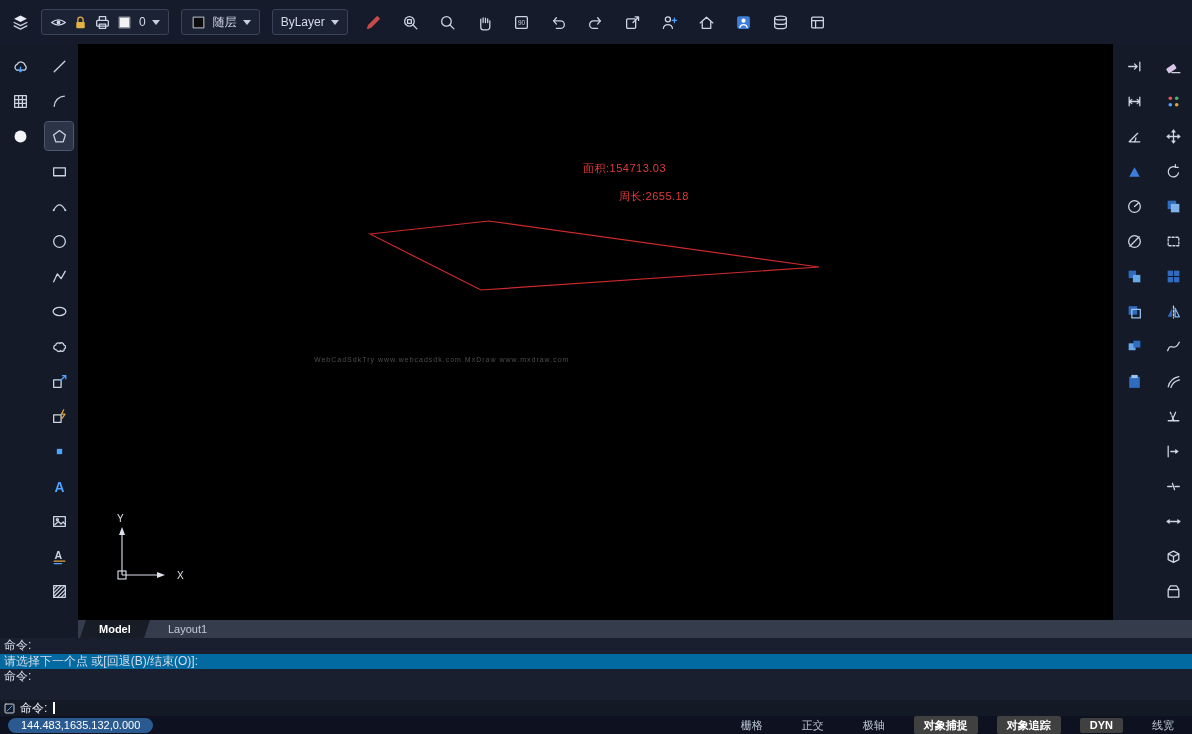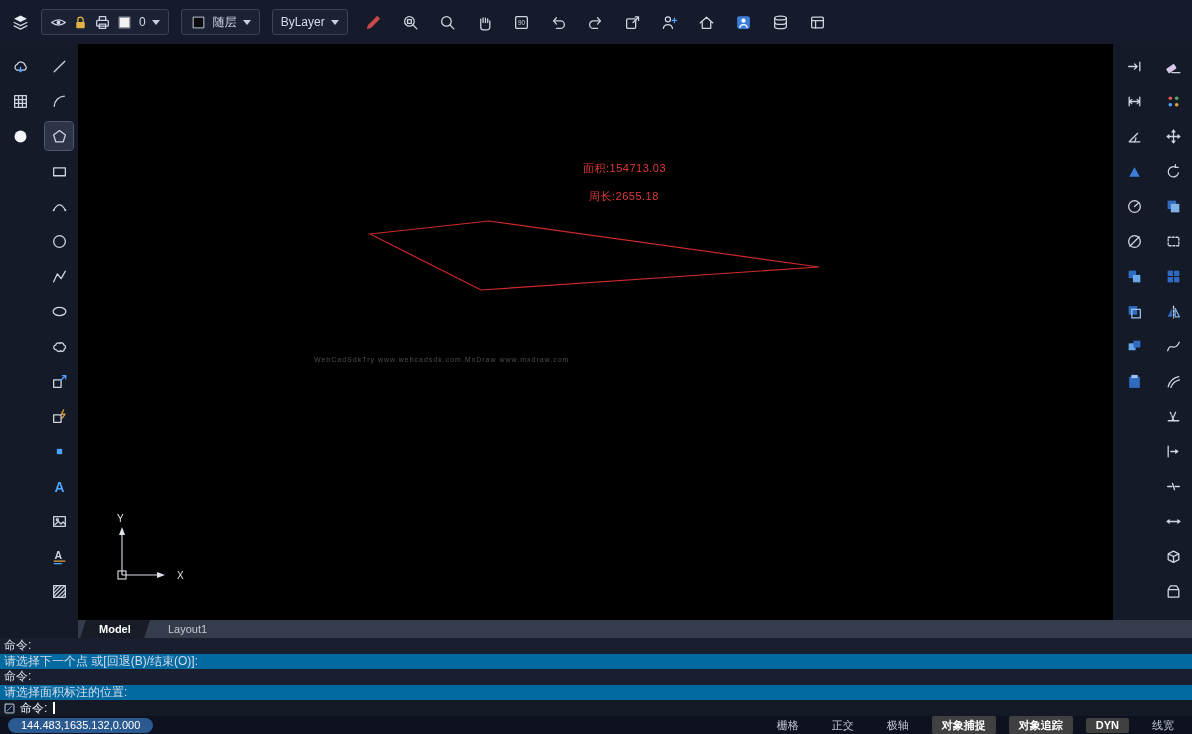--- a/index.html
+++ b/index.html
@@ -29,21 +29,21 @@
   .tcol{position:absolute;top:8px;display:flex;flex-direction:column;gap:7px;}
   .side-left .c1{left:6px;} .side-left .c2{left:45px;}
   .side-right .c1{left:7px;} .side-right .c2{left:46px;}
 
   
   .canvas{position:absolute;left:78px;top:44px;width:1035px;height:576px;background:#000;cursor:crosshair;}
   .canvas svg.overlay{position:absolute;left:0;top:0;width:1035px;height:576px;}
   .drawn-poly{fill:none;stroke:#cc2a2a;stroke-width:1.2;}
   .cad-label{position:absolute;color:#e03a3a;font-size:11px;letter-spacing:.5px;white-space:nowrap;}
   .area-label{left:505px;top:117px;}
-  .perimeter-label{left:511px;top:145px;}
+  .perimeter-label{left:541px;top:145px;}
   .watermark{position:absolute;left:236px;top:312px;color:#4d4d4d;font-size:7px;
              letter-spacing:1px;white-space:nowrap;}
   .ucs{stroke:#dde2ec;stroke-width:1.1;}
   .ucs text{stroke:none;fill:#dde2ec;font-size:10px;font-family:"Liberation Sans",sans-serif;}
 
   
   .tabstrip{position:absolute;left:78px;top:620px;width:1114px;height:18px;background:#353c4b;
             display:flex;align-items:stretch;font-size:11px;}
   .tab{display:flex;align-items:center;padding:0 16px;color:#c3cad7;cursor:pointer;
        transform:skewX(-18deg);margin-left:5px;}
@@ -59,21 +59,21 @@
             display:flex;align-items:center;font-size:12px;color:#e6ebf4;padding-left:3px;gap:4px;
             box-sizing:border-box;}
   .cmdinput .icon svg{width:13px;height:13px;}
   .caret{width:1.5px;height:12px;background:#fff;margin-left:2px;}
 
   
   .statusbar{position:absolute;left:0;top:716px;width:1192px;height:18px;background:#0d1120;
              display:flex;align-items:center;justify-content:space-between;padding:0 8px;
              box-sizing:border-box;font-size:11px;}
   .coords{background:#2a5a8f;color:#fff;border-radius:9px;padding:1.5px 13px;cursor:default;}
-  .toggles{display:flex;gap:13px;align-items:center;}
+  .toggles{display:flex;gap:19px;align-items:center;}
   .toggle{padding:1.5px 10px;color:#bcc4d2;cursor:pointer;border-radius:2px;}
   .toggle.active{background:#404040;color:#fff;font-weight:bold;}
 </style>
 </head>
 <body>
 
 <div class="app">
 
   <div class="topbar">
     <span class="icon">
@@ -622,21 +622,20 @@
     </div>
     <div class="tab">
       <span>Layout1</span>
     </div>
   </div>
 
   <div class="cmdpanel">
       <div class="cmd-line">命令:</div>
       <div class="cmd-line hl">请选择下一个点 或[回退(B)/结束(O)]:</div>
       <div class="cmd-line">命令:</div>
-      <div class="cmd-line hl">请选择面积标注的位置:</div>
     </div>
 
   <div class="cmdinput">
     <span class="icon">
       <svg viewBox="0 0 16 16">
           <rect x="2.5" y="2.5" width="11" height="11" rx="1"></rect>
           <path d="M5 11 L11 5" stroke="#4da3ff"></path>
         </svg>
     </span>
     <span>命令:</span>

